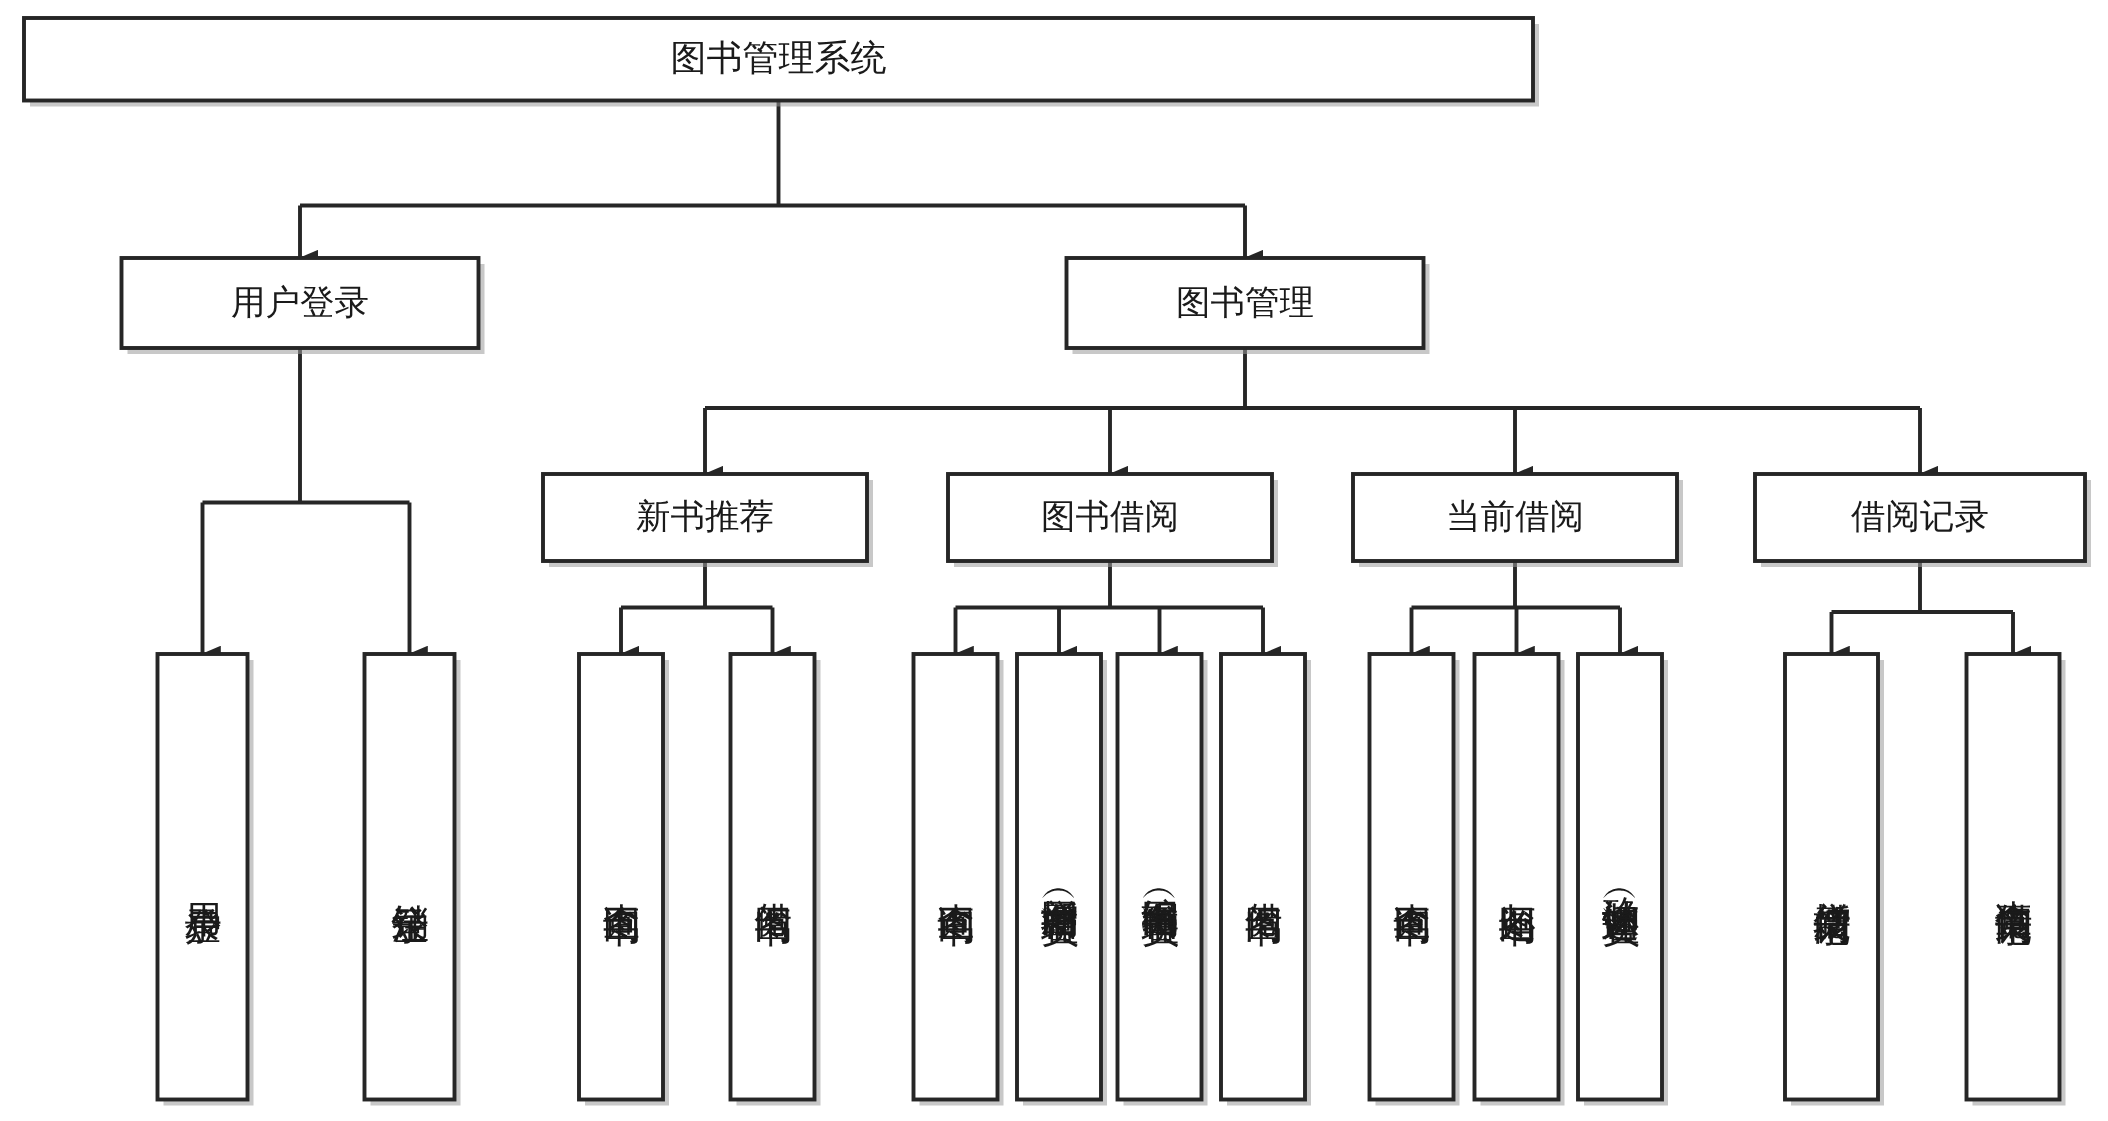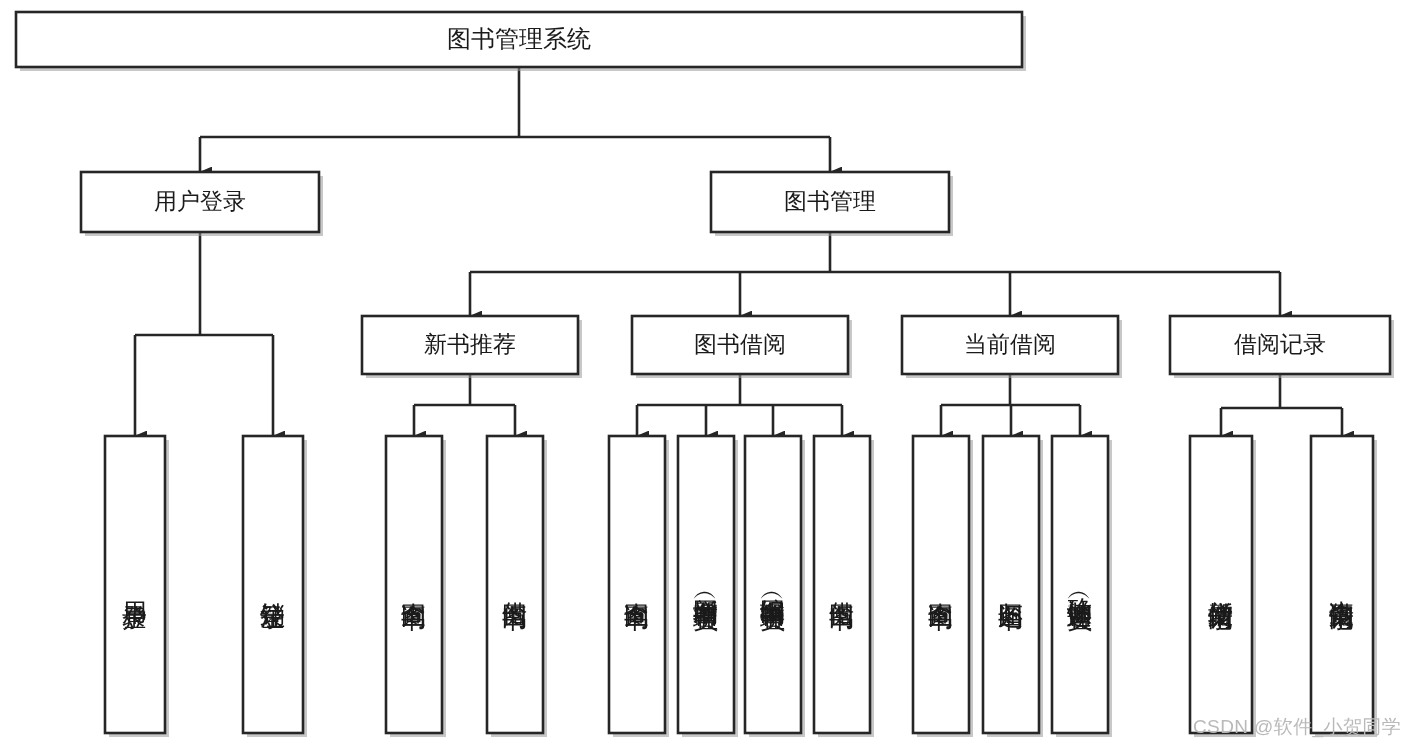--- a/index.html
+++ b/index.html
@@ -230,14 +230,13 @@
       <div class="vlabel-wrap" style="left: 1052px; top: 436px; width: 56px; height: 297px;">
         <span class="vlabel-text">确认归还（管理员）</span>
       </div>
       <div class="vlabel-wrap" style="left: 1190px; top: 436px; width: 62px; height: 297px;">
         <span class="vlabel-text">新增借阅记录</span>
       </div>
       <div class="vlabel-wrap" style="left: 1311px; top: 436px; width: 62px; height: 297px;">
         <span class="vlabel-text">查询借阅记录</span>
       </div>
     </div>
-  <div class="watermark" style="left: 1193px; top: 714px;">CSDN @软件_小贺同学</div>
 </div>
 
 </body></html>

